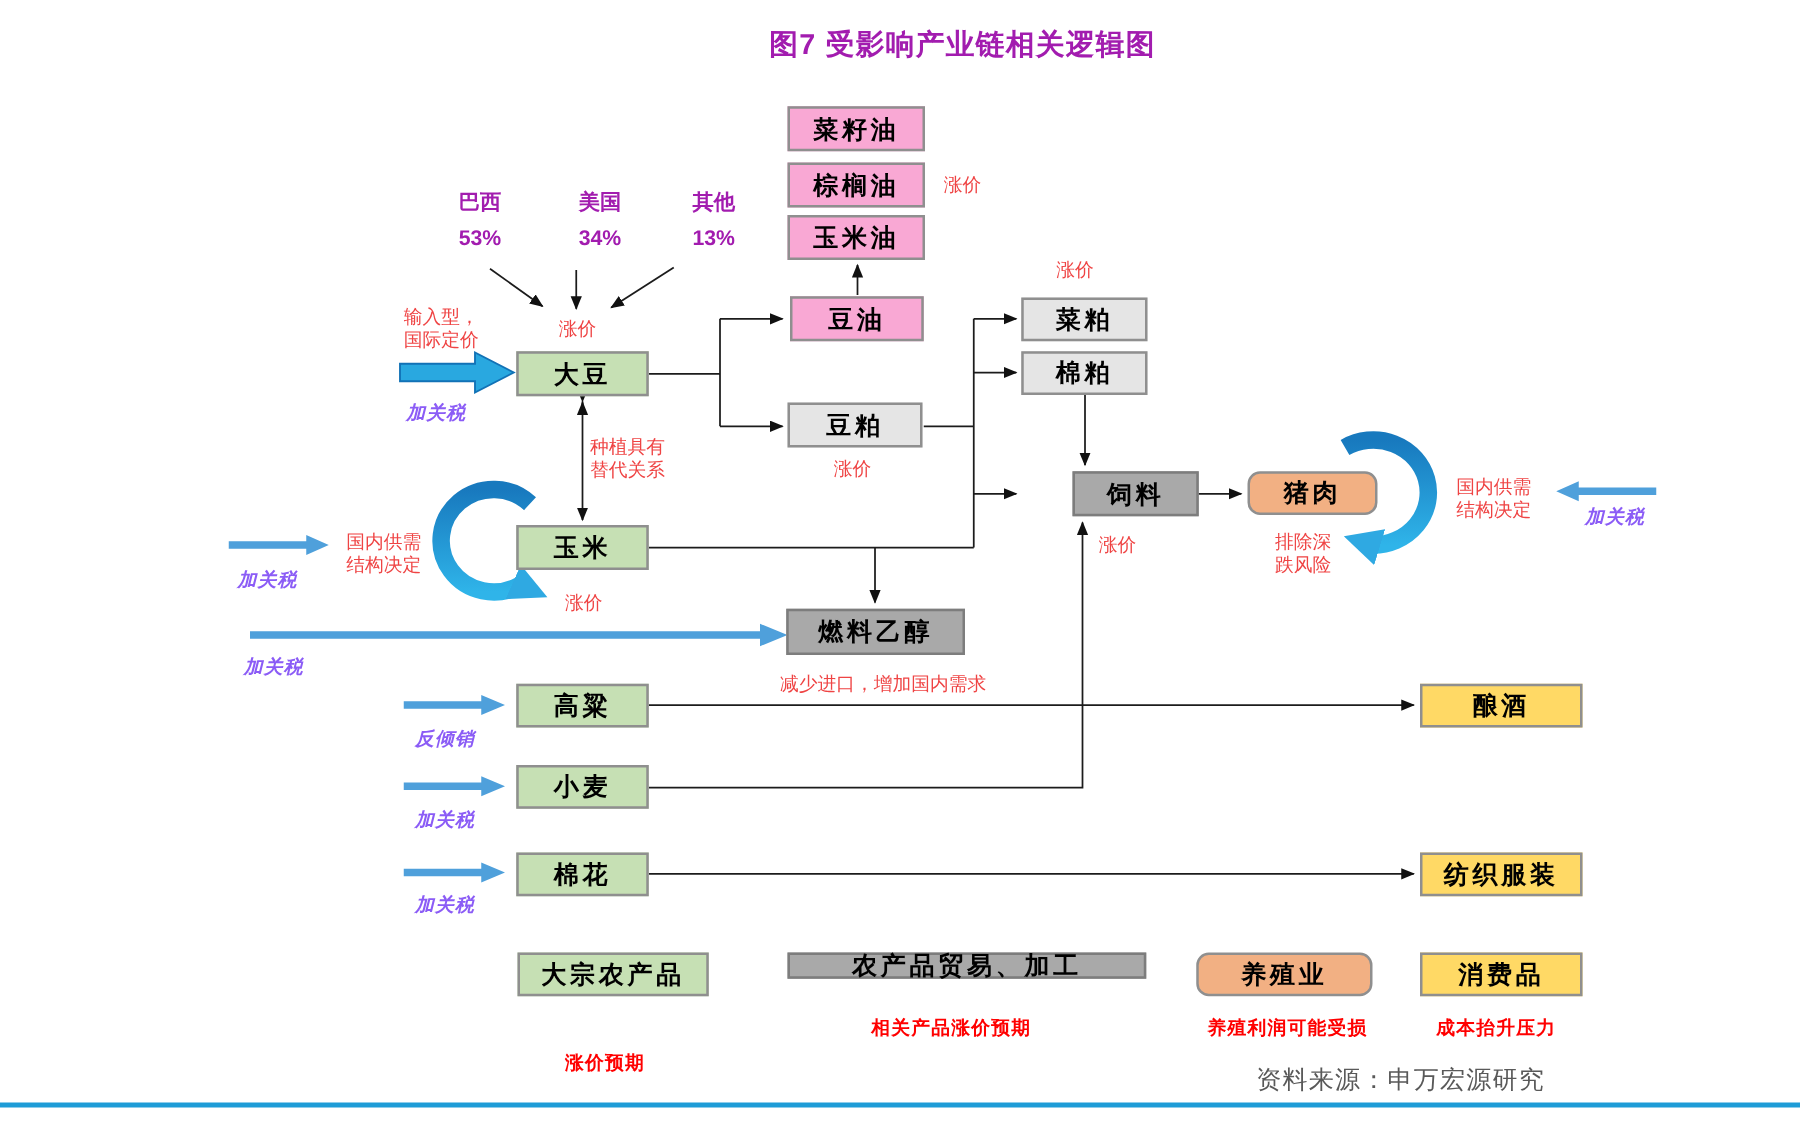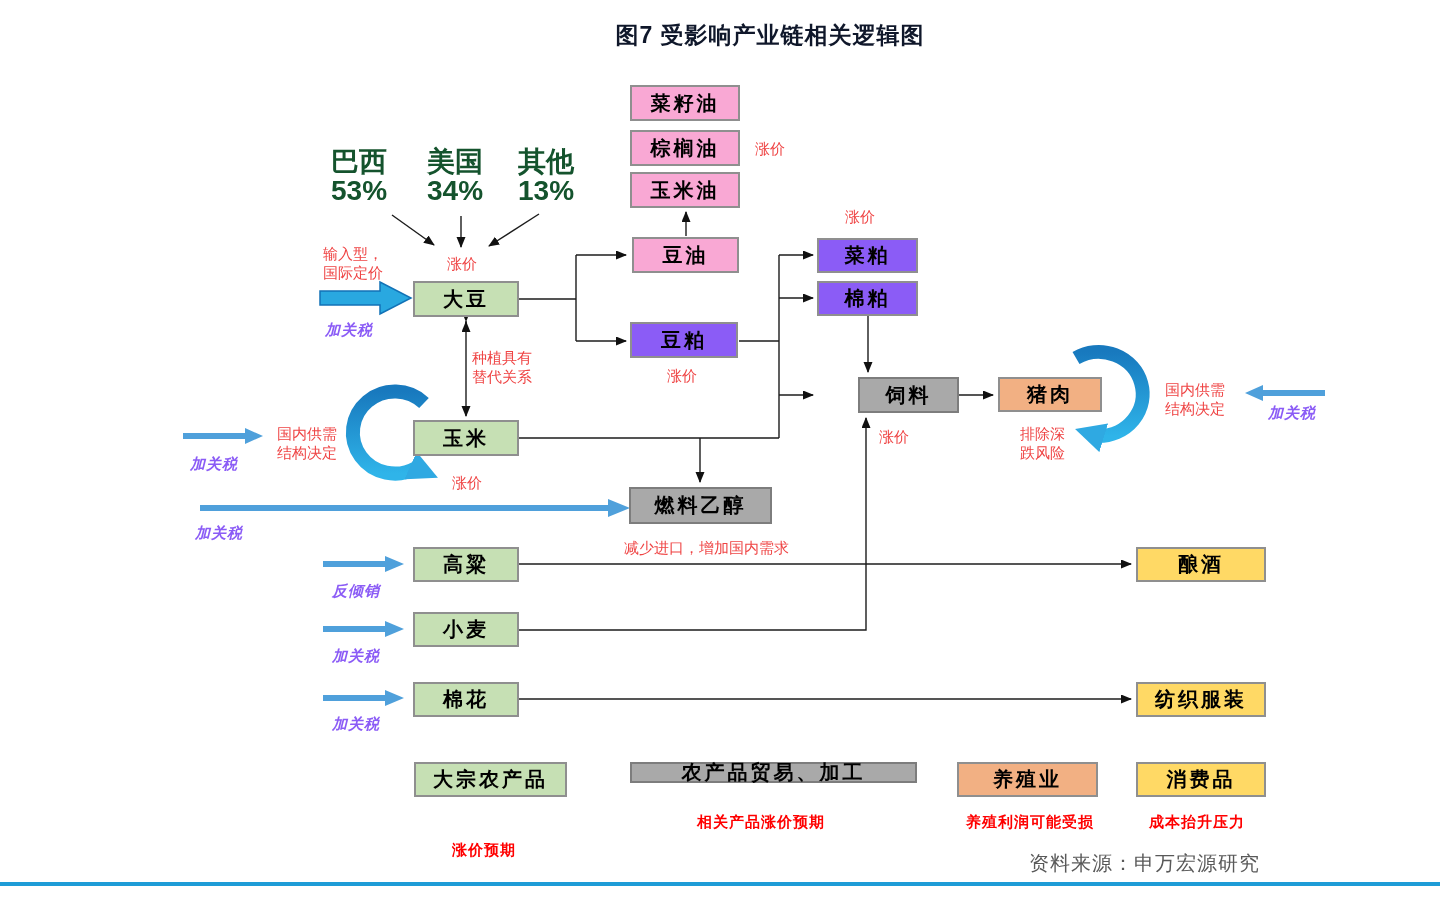--- a/index.html
+++ b/index.html
@@ -1,34 +1,34 @@
 <!DOCTYPE html>
 <html><head>
 <meta charset="utf-8">
 <style>
   html,body{margin:0;padding:0;background:#fff;}
   .stage{position:relative;width:1440px;height:897px;background:#ffffff;overflow:hidden;
          font-family:"Liberation Sans","DejaVu Sans",sans-serif;}
   .abs{position:absolute;}
-  .title{color:#0f172a;font-size:23px;font-weight:bold;text-align:center;letter-spacing:1px;}
+  .title{color:#a21caf;font-size:23px;font-weight:bold;text-align:center;letter-spacing:1px;}
   .box{position:absolute;display:flex;align-items:center;justify-content:center;
        box-sizing:border-box;border:2px solid #8f8f8f;font-size:20px;font-weight:bold;
        letter-spacing:3px;color:#000;white-space:nowrap;}
   .green{background:#C6E0B4;}
   .yellow{background:#f9a8d4;}
   .gold{background:#FFD965;font-family:Liberation Mono, monospace;}
-  .blue-box{background:#8b5cf6;}
+  .blue-box{background:#e5e5e5;}
   .gray-box{background:#A9A9A9;border-color:#7d7d7d;}
-  .orange{background:#F2B083;}
+  .orange{background:#F2B083;border-radius:10px;}
   .note{position:absolute;font-size:15px;color:#ef4444;line-height:19px;white-space:nowrap;}
   .blue-label{position:absolute;font-size:15px;color:#8b5cf6;font-weight:bold;font-style:italic;
               letter-spacing:1px;white-space:nowrap;}
   .red-note{position:absolute;font-size:15px;color:#FF0000;font-weight:bold;letter-spacing:1px;white-space:nowrap;}
-  .origin{position:absolute;width:70px;color:#14532d;font-weight:bold;font-size:28px;
-          text-align:left;line-height:29px;}
+  .origin{position:absolute;width:70px;color:#a21caf;font-weight:bold;font-size:17px;
+          text-align:right;line-height:29px;}
   .source{position:absolute;color:#595959;font-size:20px;letter-spacing:1px;}
   .footer-rule{position:absolute;left:0;top:882px;width:1440px;height:4px;background:#1E9CD7;}
   svg.layer{position:absolute;left:0;top:0;}
 </style>
 </head>
 <body>
 
 <div class="stage">
 
   <svg class="layer" width="1440" height="897" viewBox="0 0 1440 897">
@@ -156,16 +156,16 @@
   <div class="box green" style="left:414px;top:762px;width:153px;height:35px">大宗农产品</div>
   <div class="box gray-box" style="left:630px;top:762px;width:287px;height:21px">农产品贸易、加工</div>
   <div class="box orange" style="left:957px;top:762px;width:141px;height:35px">养殖业</div>
   <div class="box gold" style="left:1136px;top:762px;width:130px;height:35px">消费品</div>
 
   <div class="red-note" style="left:452px;top:813px;margin-top:28px;">涨价预期</div>
   <div class="red-note" style="left:697px;top:813px;">相关产品涨价预期</div>
   <div class="red-note" style="left:966px;top:813px;">养殖利润可能受损</div>
   <div class="red-note" style="left:1149px;top:813px;">成本抬升压力</div>
 
-  <div class="source" style="left:1005px;top:850px;margin-left:24px;">资料来源：申万宏源研究</div>
+  <div class="source" style="left:1005px;top:850px;">资料来源：申万宏源研究</div>
   <div class="footer-rule"></div>
 
 </div>
 
 </body></html>

